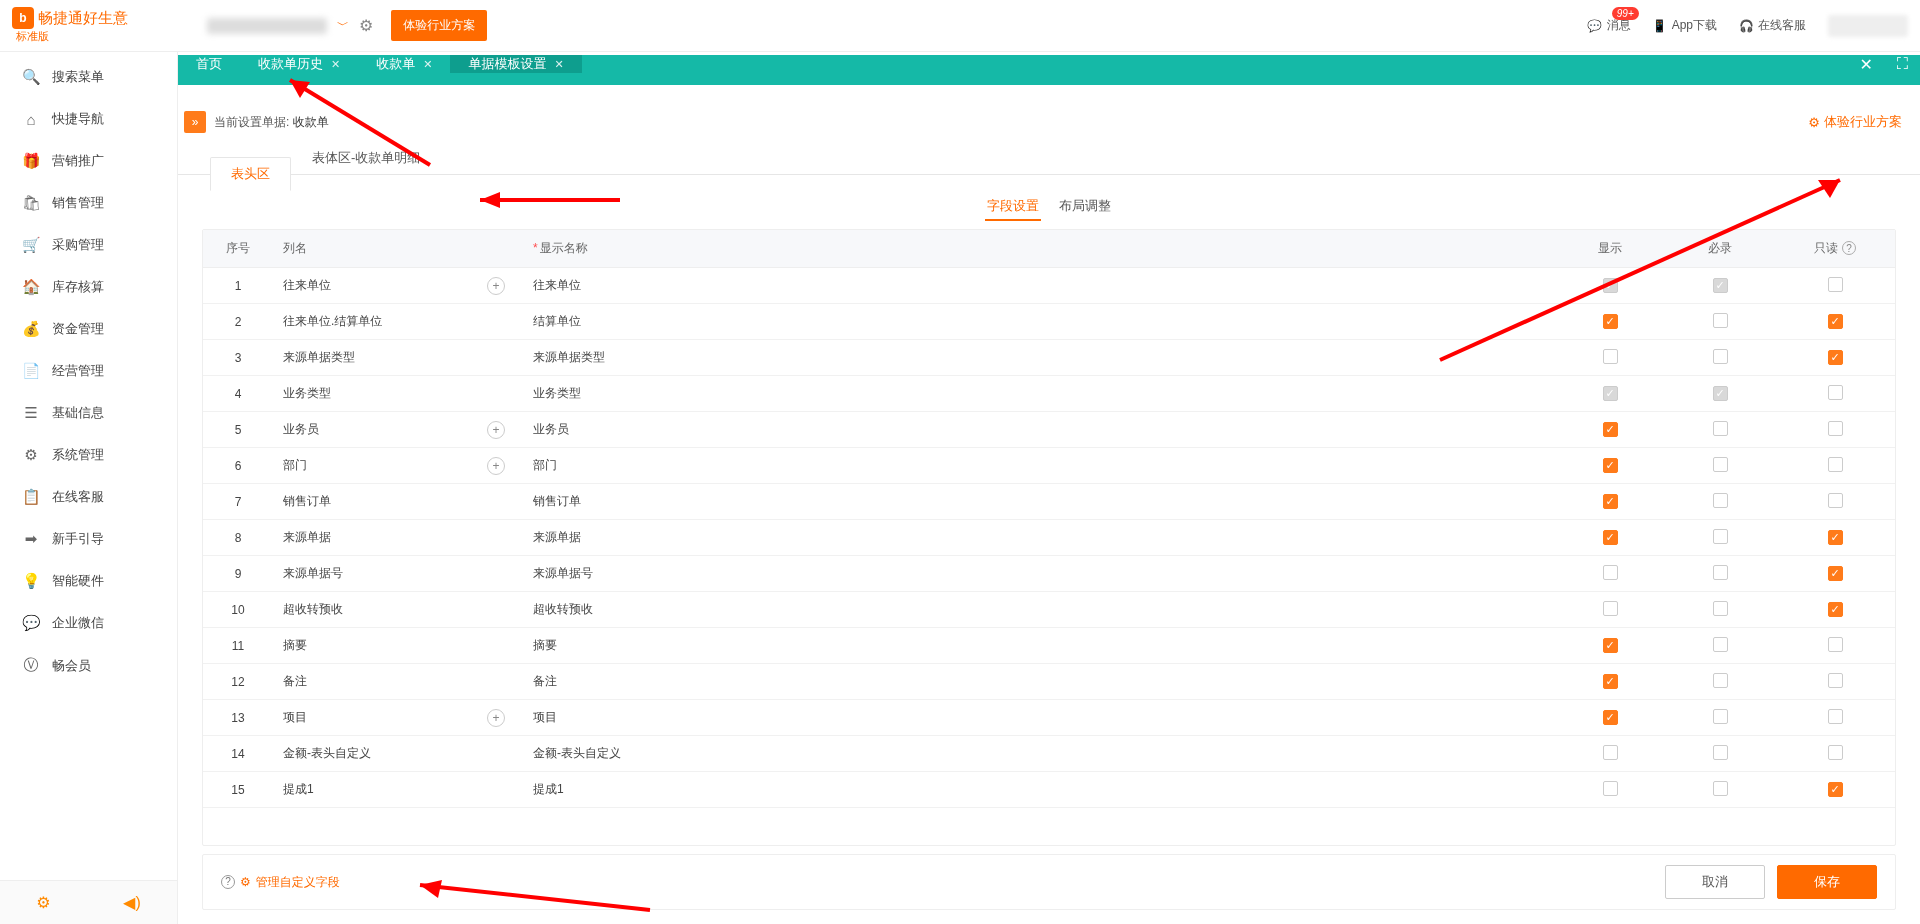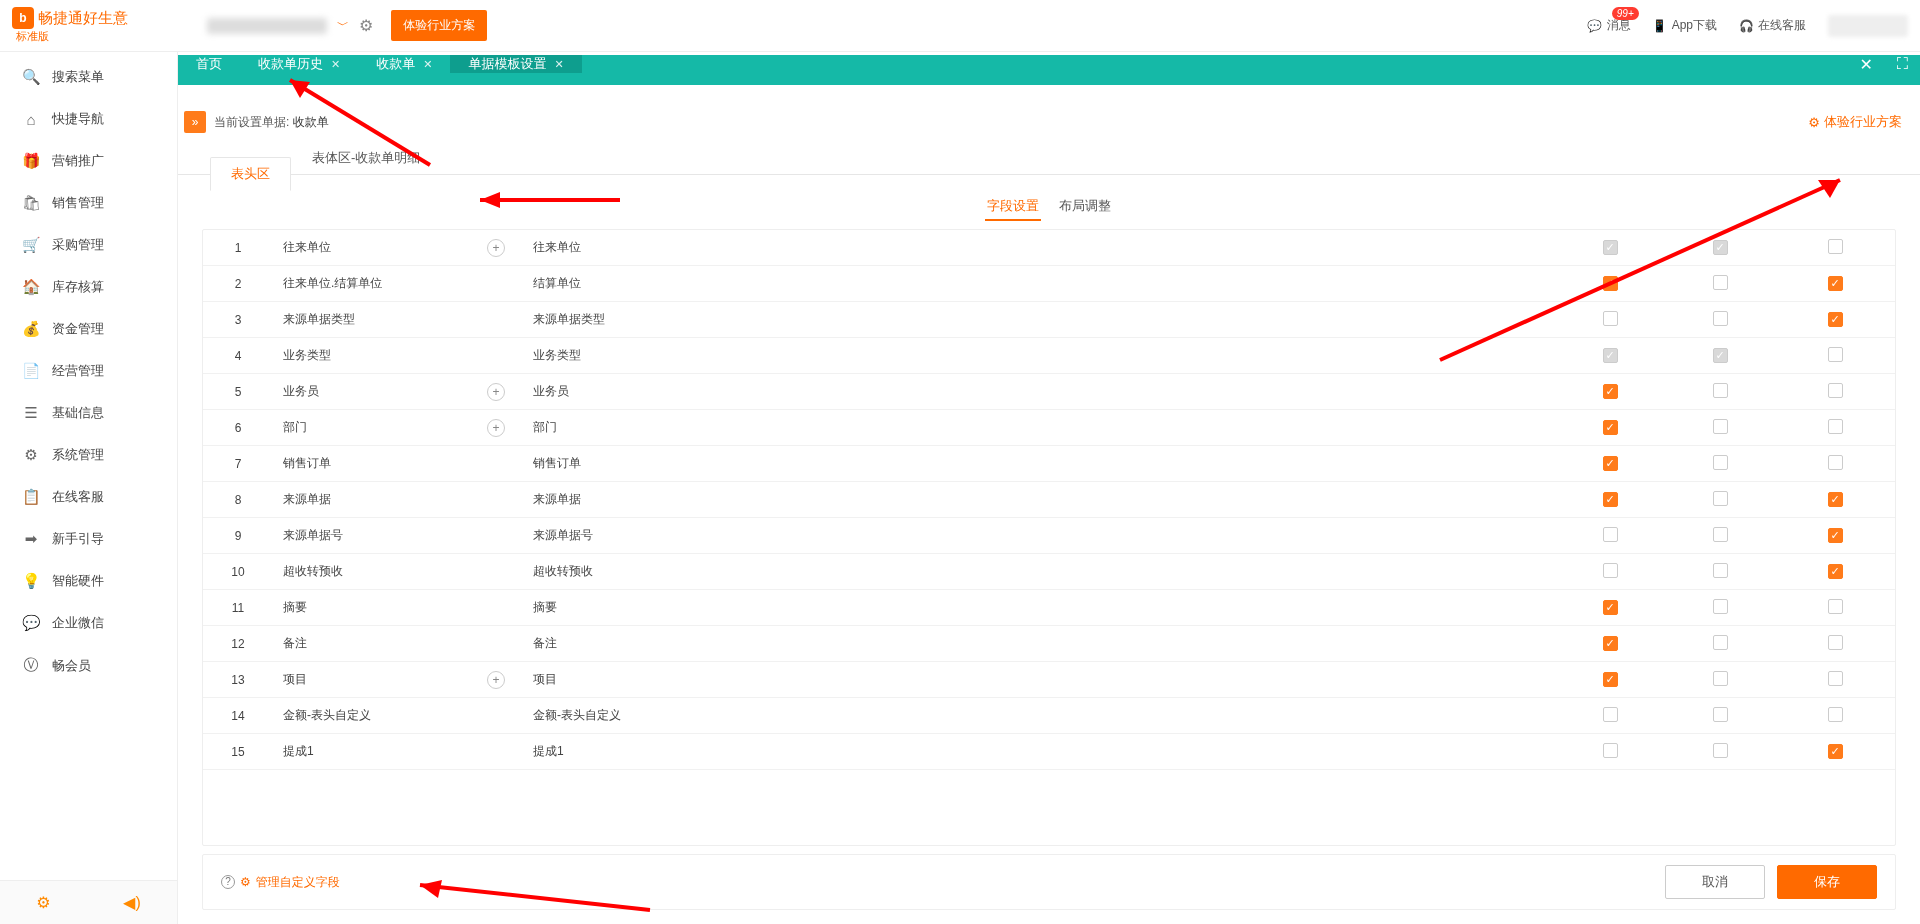--- a/index.html
+++ b/index.html
@@ -243,20 +243,28 @@
     <div class="area-tab">表体区-收款单明细</div>
   </div>
   <div class="area-underline"></div>
 
   <div class="sub-tabs">
     <div class="sub-tab active">字段设置</div>
     <div class="sub-tab">布局调整</div>
   </div>
 
   <div class="table-wrap">
+    <div class="thead">
+      <div class="col-idx">序号</div>
+      <div class="col-name">列名</div>
+      <div class="col-disp"><span class="req-star">*</span><span>显示名称</span></div>
+      <div class="col-show">显示</div>
+      <div class="col-req">必录</div>
+      <div class="col-ro"><span>只读</span><span class="help-q">?</span></div>
+    </div>
     <div class="tbody" id="tbody">
         <div class="trow">
           <div class="col-idx">1</div>
           <div class="col-name">
             <span>往来单位</span>
             <span class="add-btn">+</span>
           </div>
           <div class="col-disp">往来单位</div>
           <div class="col-show"><span class="cbx dis on"></span></div>
           <div class="col-req"><span class="cbx dis on"></span></div>

